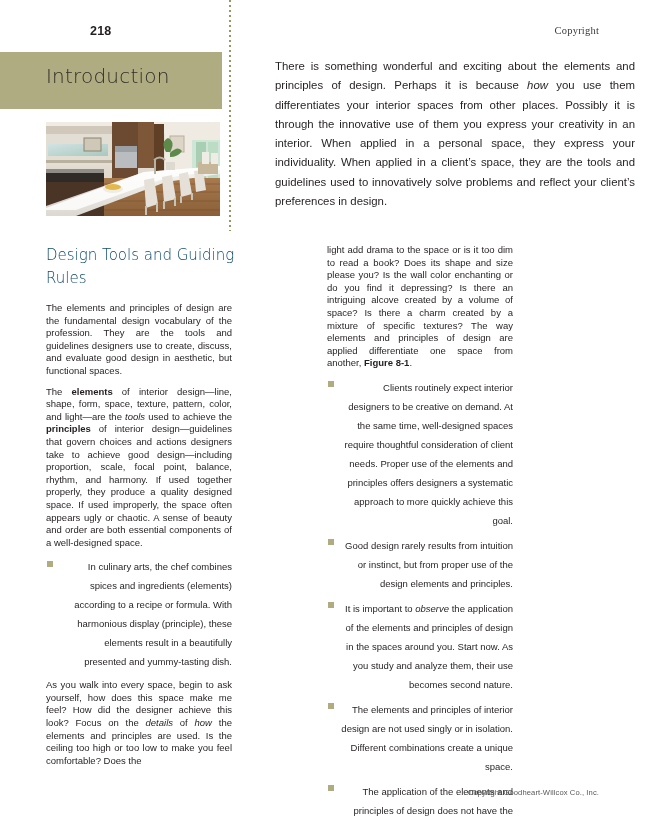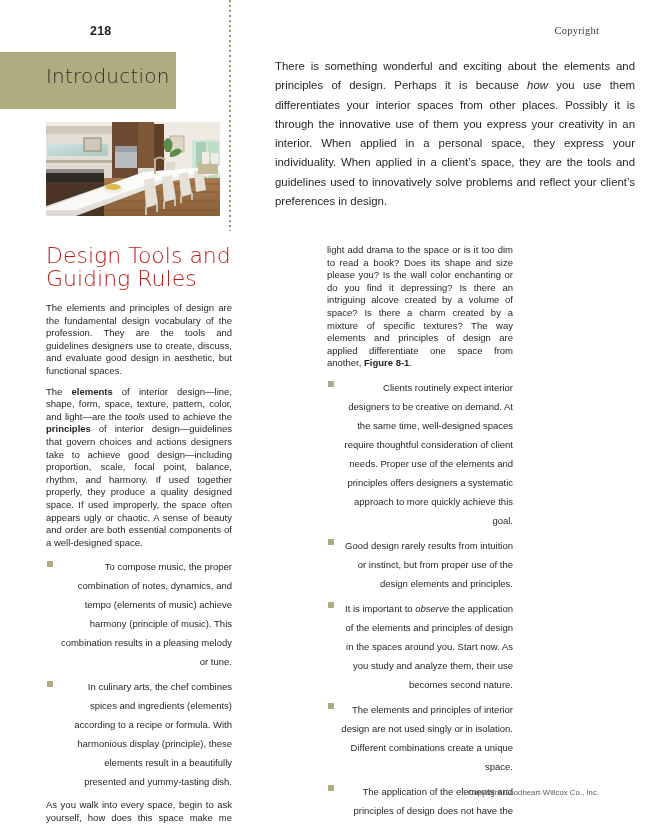--- a/index.html
+++ b/index.html
@@ -54,21 +54,21 @@
     background-image: linear-gradient(to bottom, #9a9663 0 2px, rgba(0,0,0,0) 2px 5px);
     background-size: 2px 5px;
     background-repeat: repeat-y;
   }
 
   
   .intro-banner {
     position: absolute;
     left: 0px;
     top: 52px;
-    width: 176px;
+    width: 222px;
     height: 57px;
     background: #b0ac81;
   }
   .intro-banner .label {
     position: absolute;
     left: 46px;
     top: 12px;
     font-family: "DejaVu Sans", sans-serif;
     font-weight: 300;
     font-size: 20px;
@@ -103,23 +103,23 @@
   .intro-copy em { font-style: italic; }
 
   
   .section-head {
     position: absolute;
     left: 46px;
     top: 244px;
     width: 210px;
     font-family: "DejaVu Sans", sans-serif;
     font-weight: 300;
-    font-size: 22px;
+    font-size: 15px;
     line-height: 23px;
-    color: #b91c1c;
+    color: #0c4a6e;
   }
 
   
   .col {
     position: absolute;
     top: 302px;
     width: 186px;
     font-size: 9.5px;
     line-height: 12.6px;
     text-align: justify;
@@ -268,21 +268,20 @@
 
   <div class="section-head">Design Tools and Guiding Rules</div>
 
   <div class="col left">
     <p>The elements and principles of design are the fundamental design vocabulary of the profession. They are the tools and guidelines designers use to create, discuss, and evaluate good design in aesthetic, but functional spaces.</p>
 
     <p><span>The </span><b>elements</b><span> of interior design—line, shape, form, space, texture, pattern, color, and light—are the </span><i>tools</i><span> used to achieve the </span><b>principles</b><span> of interior design—guidelines that govern choices and actions designers take to achieve good design—including proportion, scale, focal point, balance, rhythm, and harmony. If used together properly, they produce a quality designed space. If used improperly, the space often appears ugly or chaotic. A sense of beauty and order are both essential components of a well-designed space.</span></p>
 
 
     <ul class="bullets">
-      <li><span class="sq"></span><span>To compose music, the proper combination of notes, dynamics, and tempo (elements of music) achieve harmony (principle of music). This combination results in a pleasing melody or tune.</span></li>
       <li><span class="sq"></span><span>In culinary arts, the chef combines spices and ingredients (elements) according to a recipe or formula. With harmonious display (principle), these elements result in a beautifully presented and yummy-tasting dish.</span></li>
     </ul>
 
     <p class="last"><span>As you walk into every space, begin to ask yourself, how does this space make me feel? How did the designer achieve this look? Focus on the </span><i>details</i><span> of </span><i>how</i><span> the elements and principles are used. Is the ceiling too high or too low to make you feel comfortable? Does the</span></p>
   </div>
 
   <div class="col right">
     <p><span>light add drama to the space or is it too dim to read a book? Does its shape and size please you? Is the wall color enchanting or do you find it depressing? Is there an intriguing alcove created by a volume of space? Is there a charm created by a mixture of specific textures? The way elements and principles of design are applied differentiate one space from another, </span><b>Figure 8-1</b><span>.</span></p>
 
 

